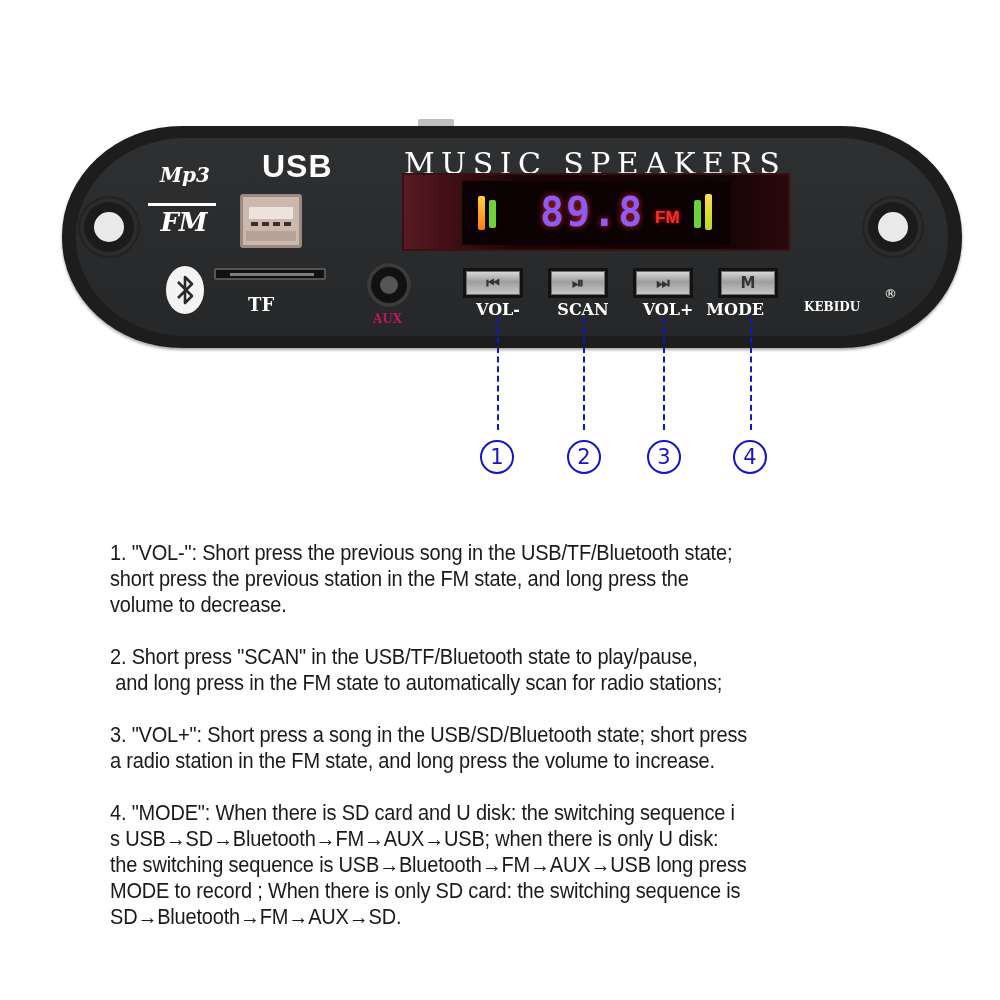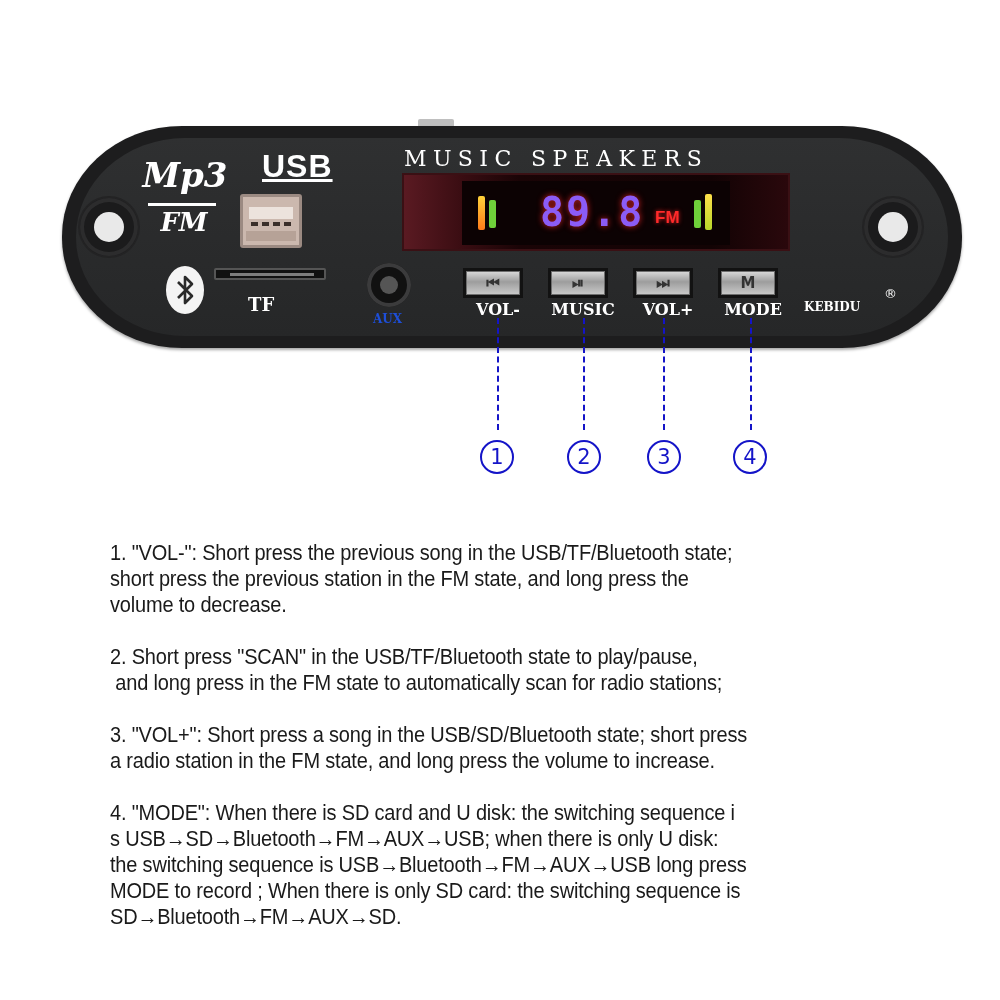--- a/index.html
+++ b/index.html
@@ -30,31 +30,31 @@
     .mount-hole::after {
       content: ""; position: absolute; left: 14px; top: 14px; width: 30px; height: 30px;
       border-radius: 50%; background: #e9e9e9;
     }
     .hole-left { left: 80px; top: 198px; }
     .hole-right { left: 864px; top: 198px; }
 
     .logo-mp3 {
       position: absolute; left: 140px; top: 160px; width: 90px; text-align: center;
       font-family: "DejaVu Serif", serif; font-style: italic; font-weight: bold;
-      color: #fff; font-size: 34px; line-height: 30px;
+      color: #fff; font-size: 20px; line-height: 30px;
     }
     .logo-bar { position: absolute; left: 148px; top: 203px; width: 68px; height: 3px; background: #fff; }
     .logo-fm {
       position: absolute; left: 144px; top: 207px; width: 80px; text-align: center;
       font-family: "DejaVu Serif", serif; font-style: italic; font-weight: bold;
       color: #fff; font-size: 26px; line-height: 30px;
     }
     .usb-label {
       position: absolute; left: 262px; top: 148px; font-family: "Liberation Sans", sans-serif;
-      font-weight: bold; color: #fff; font-size: 32px; letter-spacing: 1px; text-decoration: underline;
+      font-weight: bold; color: #fff; font-size: 32px; letter-spacing: 1px;
     }
     .usb-port {
       position: absolute; left: 240px; top: 194px; width: 62px; height: 54px;
       background: #cbb8ae; border: 3px solid #9b8a82; border-radius: 3px;
     }
     .usb-port .tongue { position: absolute; left: 6px; top: 10px; width: 44px; height: 12px; background: #ece3dd; }
     .usb-port .pin { position: absolute; top: 25px; width: 7px; height: 4px; background: #3a2f2a; }
     .usb-port .base { position: absolute; left: 3px; top: 34px; width: 50px; height: 10px; background: #b6a297; }
 
     .bt-badge {
@@ -71,26 +71,26 @@
       position: absolute; left: 248px; top: 294px; font-family: "DejaVu Serif", serif; font-weight: bold;
       color: #fff; font-size: 18px;
     }
     .aux-jack {
       position: absolute; left: 367px; top: 263px; width: 44px; height: 44px; border-radius: 50%;
       background: #111; box-shadow: inset 0 0 0 4px #3b3b3c;
     }
     .aux-jack::after { content: ""; position: absolute; left: 13px; top: 13px; width: 18px; height: 18px; border-radius: 50%; background: #555; }
     .aux-label {
       position: absolute; left: 373px; top: 312px; font-family: "DejaVu Serif", serif; font-weight: bold;
-      color: #1d4ed8; font-size: 12px;
+      color: #be185d; font-size: 12px;
     }
 
     .music-label {
       position: absolute; left: 404px; top: 146px; font-family: "DejaVu Serif", serif;
-      color: #fff; font-size: 22px; letter-spacing: 6.4px; white-space: nowrap;
+      color: #fff; font-size: 30px; letter-spacing: 6.4px; white-space: nowrap;
     }
     .display {
       position: absolute; left: 402px; top: 173px; width: 388px; height: 78px;
       background: linear-gradient(90deg, #5a1a22 0%, #3a0d12 15%, #1a0406 30%, #120304 80%, #2a080c 100%);
       border: 2px solid #3a1014;
     }
     .display-window {
       position: absolute; left: 58px; top: 6px; width: 268px; height: 64px; background: #0c0203;
     }
     .digits {
@@ -199,31 +199,31 @@
 <div class="fm-unit">FM</div>
 
 <div class="btn" style="left:463px;">
   <div class="btn-face">⏮</div>
 </div>
 <div class="btn-label" style="left:458px;">VOL-</div>
 
 <div class="btn" style="left:548px;">
   <div class="btn-face">⏯</div>
 </div>
-<div class="btn-label" style="left:543px;">MUSIC</div>
+<div class="btn-label" style="left:543px;">SCAN</div>
 
 <div class="btn" style="left:633px;">
   <div class="btn-face">⏭</div>
 </div>
 <div class="btn-label" style="left:628px;">VOL+</div>
 
 <div class="btn" style="left:718px;">
   <div class="btn-face">M</div>
 </div>
-<div class="btn-label" style="left:713px;">MODE</div>
+<div class="btn-label" style="left:684px;text-align:right;">MODE</div>
 
 <div class="brand">KEBIDU</div>
 <div class="brand-reg">®</div>
 
 <div class="callout-line" style="left:497px;"></div>
 <div class="callout-line" style="left:583px;"></div>
 <div class="callout-line" style="left:663px;"></div>
 <div class="callout-line" style="left:750px;"></div>
 
 <div class="callout-num" style="left:480px;">1</div>

